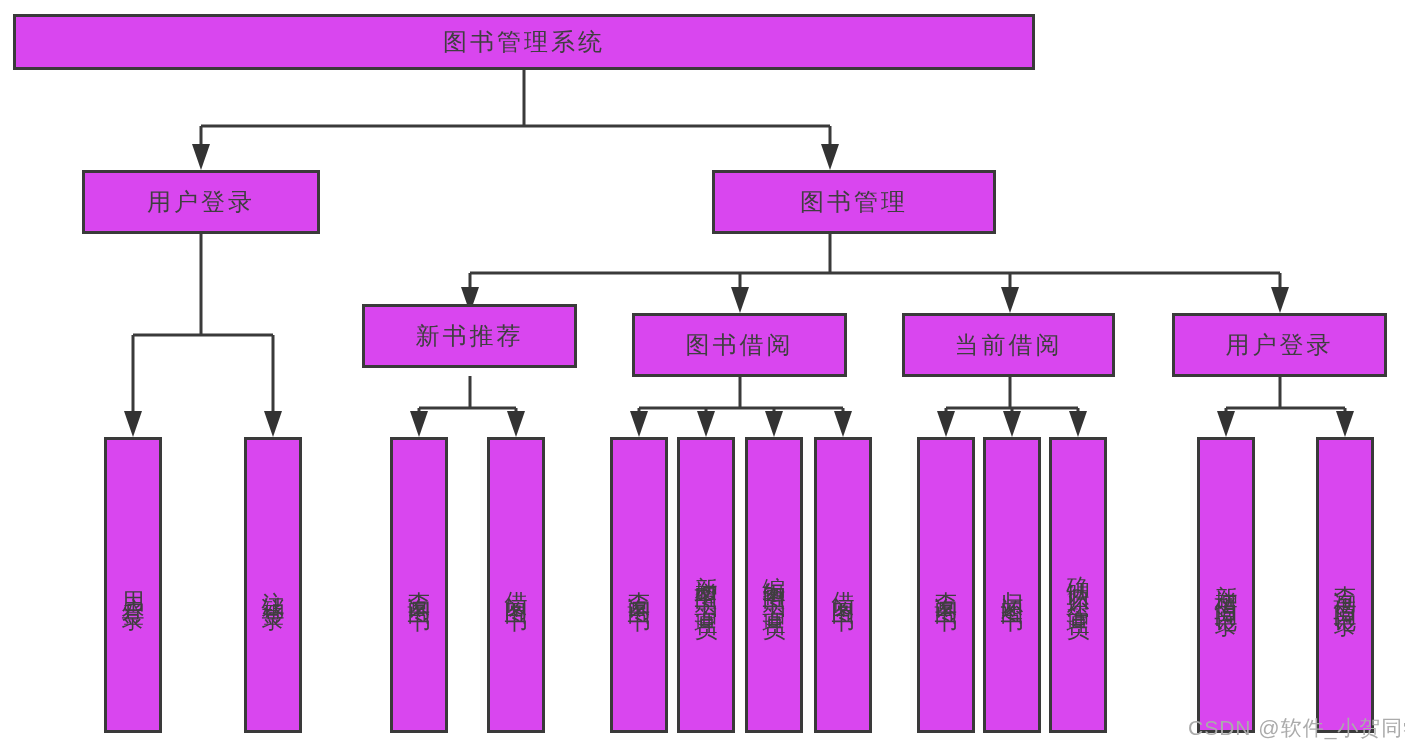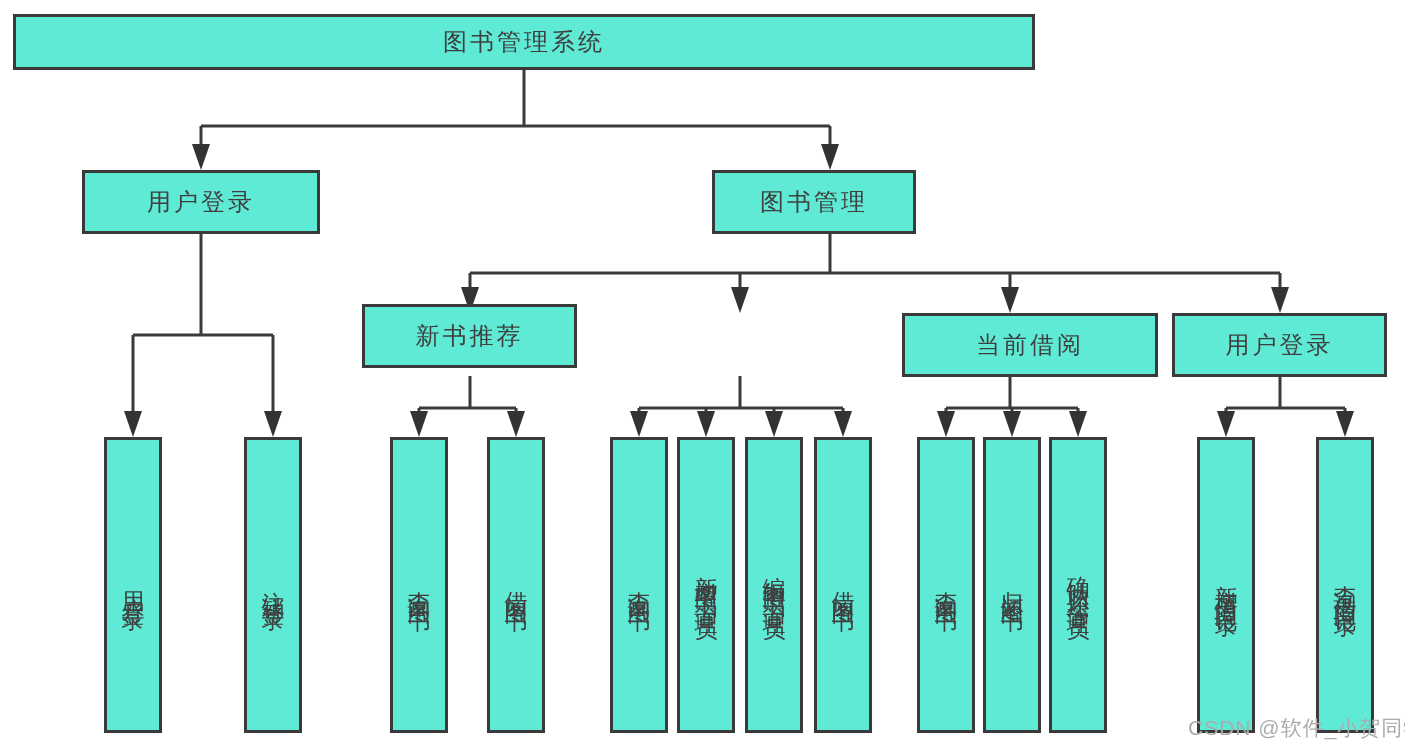--- a/index.html
+++ b/index.html
@@ -17,21 +17,21 @@
   }
   .wires {
     position: absolute;
     left: 0;
     top: 0;
     z-index: 1;
   }
   .box {
     position: absolute;
     box-sizing: border-box;
-    background: #5eead4;
+    background: #d946ef;
     border: 3px solid #3a3a3a;
     display: flex;
     align-items: center;
     justify-content: center;
     color: #3f3f3f;
     z-index: 2;
     font-family: Liberation Serif, serif;
   }
   .hbox {
     font-size: 24px;
@@ -90,24 +90,25 @@
       <polygon points="1003,411 1021,411 1012,437"></polygon>
       <polygon points="1069,411 1087,411 1078,437"></polygon>
       <polygon points="1217,411 1235,411 1226,437"></polygon>
       <polygon points="1336,411 1354,411 1345,437"></polygon>
     </g>
   </svg>
 
   <div class="box hbox" style="left:13px; top:14px; width:1022px; height:56px;">图书管理系统</div>
 
   <div class="box hbox" style="left:82px; top:170px; width:238px; height:64px;">用户登录</div>
-  <div class="box hbox" style="left:712px; top:170px; width:204px; height:64px;">图书管理</div>
+  <div class="box hbox" style="left:712px; top:170px; width:284px; height:64px;">图书管理</div>
 
   <div class="box hbox" style="left:362px; top:304px; width:215px; height:64px;">新书推荐</div>
-  <div class="box hbox" style="left:902px; top:313px; width:256px; height:64px;">当前借阅</div>
+  <div class="box hbox" style="left:632px; top:313px; width:215px; height:64px;">图书借阅</div>
+  <div class="box hbox" style="left:902px; top:313px; width:213px; height:64px;">当前借阅</div>
   <div class="box hbox" style="left:1172px; top:313px; width:215px; height:64px;">用户登录</div>
 
   <div class="box vbox" style="left:104px; top:437px; width:58px; height:296px;">用户登录</div>
   <div class="box vbox" style="left:244px; top:437px; width:58px; height:296px;">注销登录</div>
 
   <div class="box vbox" style="left:390px; top:437px; width:58px; height:296px;">查询图书</div>
   <div class="box vbox" style="left:487px; top:437px; width:58px; height:296px;">借阅图书</div>
 
   <div class="box vbox" style="left:610px; top:437px; width:58px; height:296px;">查询图书</div>
   <div class="box vbox" style="left:677px; top:437px; width:58px; height:296px;">新增图书（管理员）</div>

